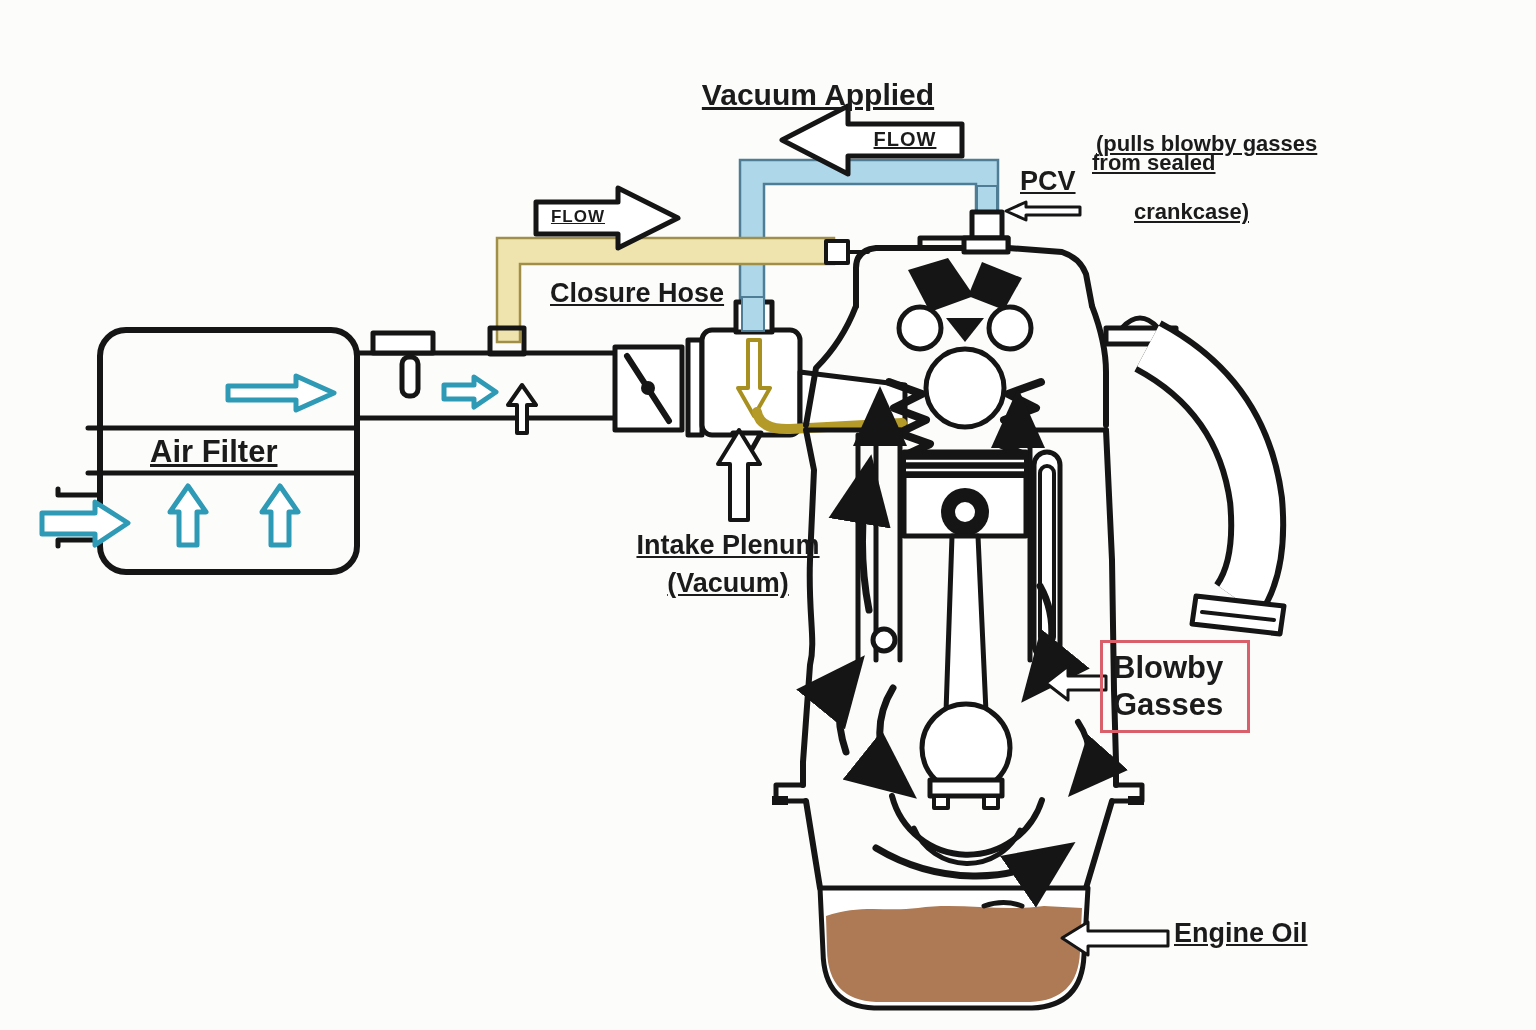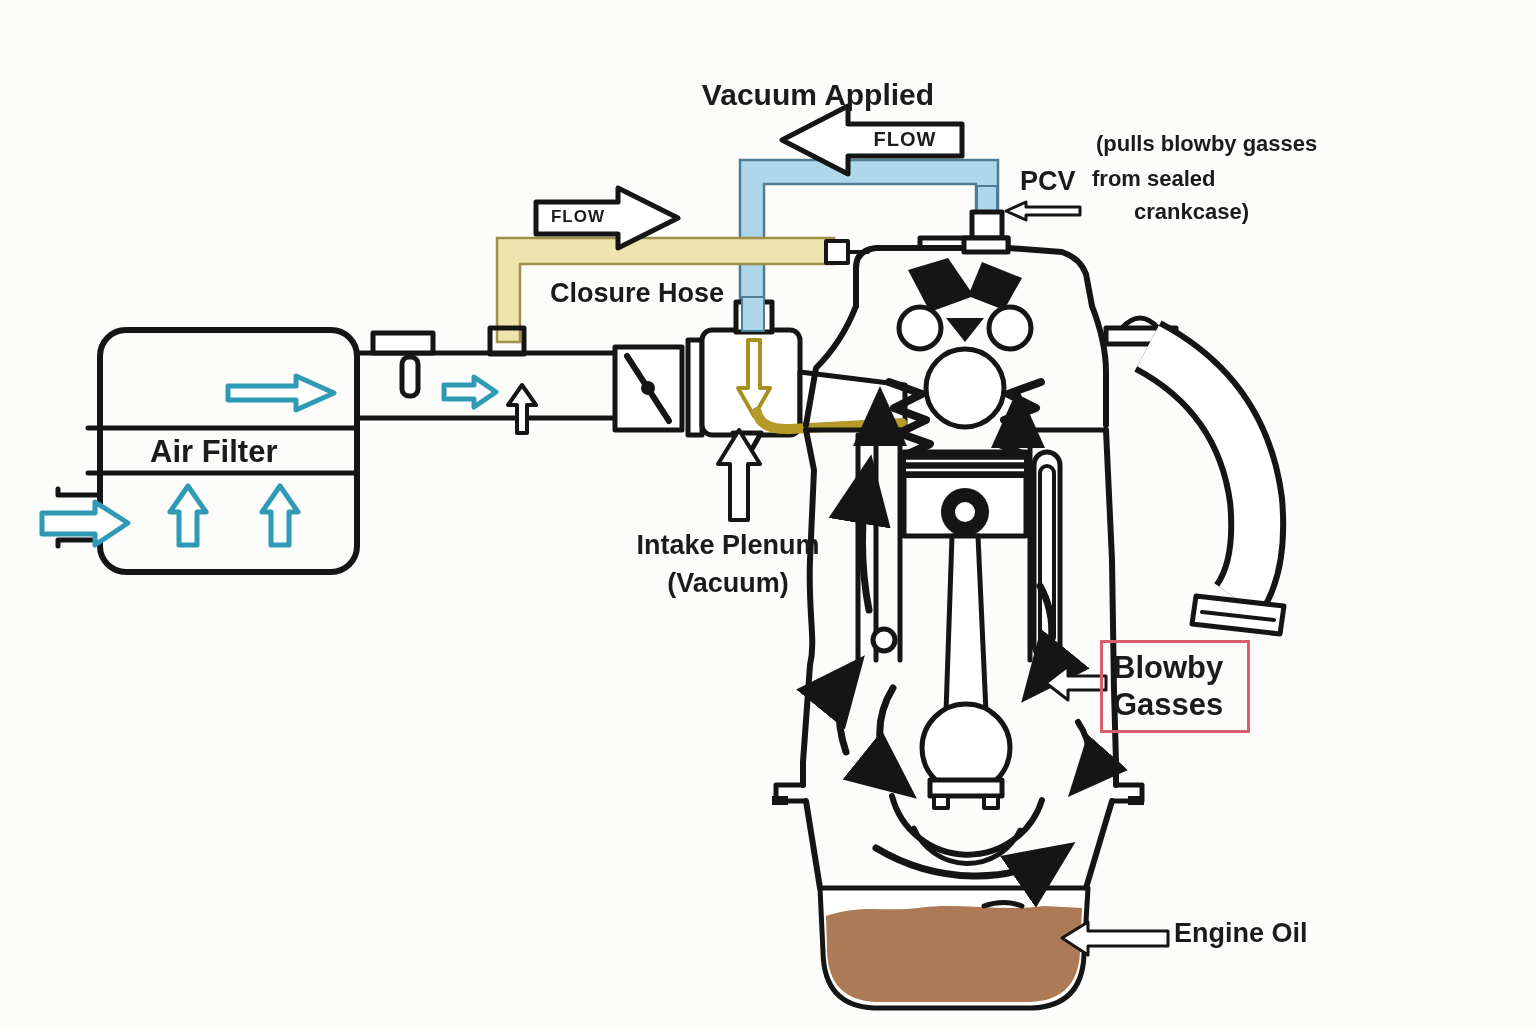--- a/index.html
+++ b/index.html
@@ -13,21 +13,21 @@
   .k6 {stroke:#151515;fill:none;stroke-width:6;stroke-linecap:round;stroke-linejoin:round;}
   .k4 {stroke:#151515;fill:none;stroke-width:4;stroke-linecap:round;stroke-linejoin:round;}
   .kf {stroke:#151515;fill:#ffffff;stroke-width:5;stroke-linejoin:round;}
   .kf4{stroke:#151515;fill:#ffffff;stroke-width:4;stroke-linejoin:round;}
   .kf3{stroke:#151515;fill:#ffffff;stroke-width:3;stroke-linejoin:round;}
   .blk{fill:#151515;stroke:none;}
   .cy {stroke:#2e9ab5;fill:#ffffff;stroke-width:5;stroke-linejoin:round;}
   .spring{stroke:#151515;fill:none;stroke-width:8;stroke-linecap:round;stroke-linejoin:round;}
   .flow{stroke:#151515;fill:#ffffff;stroke-width:5;stroke-linejoin:round;}
   
-  .lbl{position:absolute;color:#1b1b1b;font-weight:700;white-space:nowrap;}
+  .lbl{position:absolute;color:#1b1b1b;font-weight:700;white-space:nowrap;text-decoration:underline;}
   .ctr{text-align:center;}
   .blowby-box{
     position:absolute;left:1100px;top:640px;width:150px;height:93px;
     border:3px solid #d95f6b;box-sizing:border-box;
     font-size:31px;font-weight:700;color:#1b1b1b;line-height:37px;
     padding:6px 0 12px 10px;
   }
 </style>
 </head>
 <body>
@@ -205,21 +205,21 @@
 
 <div class="lbl ctr" style="left:852px;top:128px;width:106px;font-size:20px;letter-spacing:1px;">FLOW</div>
 
 <div class="lbl ctr" style="left:538px;top:207px;width:80px;font-size:17px;letter-spacing:1px;">FLOW</div>
 
 <div class="lbl" style="left:538px;top:278px;font-size:27px;margin-left:12px;">Closure Hose</div>
 
 <div class="lbl" style="left:1020px;top:166px;font-size:27px;">PCV</div>
 
 <div class="lbl" style="left:1096px;top:131px;font-size:22px;">(pulls blowby gasses</div>
-<div class="lbl" style="left:1092px;top:166px;font-size:22px;">from sealed</div>
+<div class="lbl" style="left:1092px;top:150px;font-size:22px;">from sealed</div>
 <div class="lbl" style="left:1134px;top:199px;font-size:22px;">crankcase)</div>
 
 <div class="lbl" style="left:150px;top:434px;font-size:31px;">Air Filter</div>
 
 <div class="lbl ctr" style="left:608px;top:568px;width:240px;font-size:27px;">(Vacuum)</div>
 <div class="lbl ctr" style="left:608px;top:530px;width:240px;font-size:27px;">Intake Plenum</div>
 
 <div class="blowby-box">
   <div>Blowby</div>
   <div>Gasses</div>

